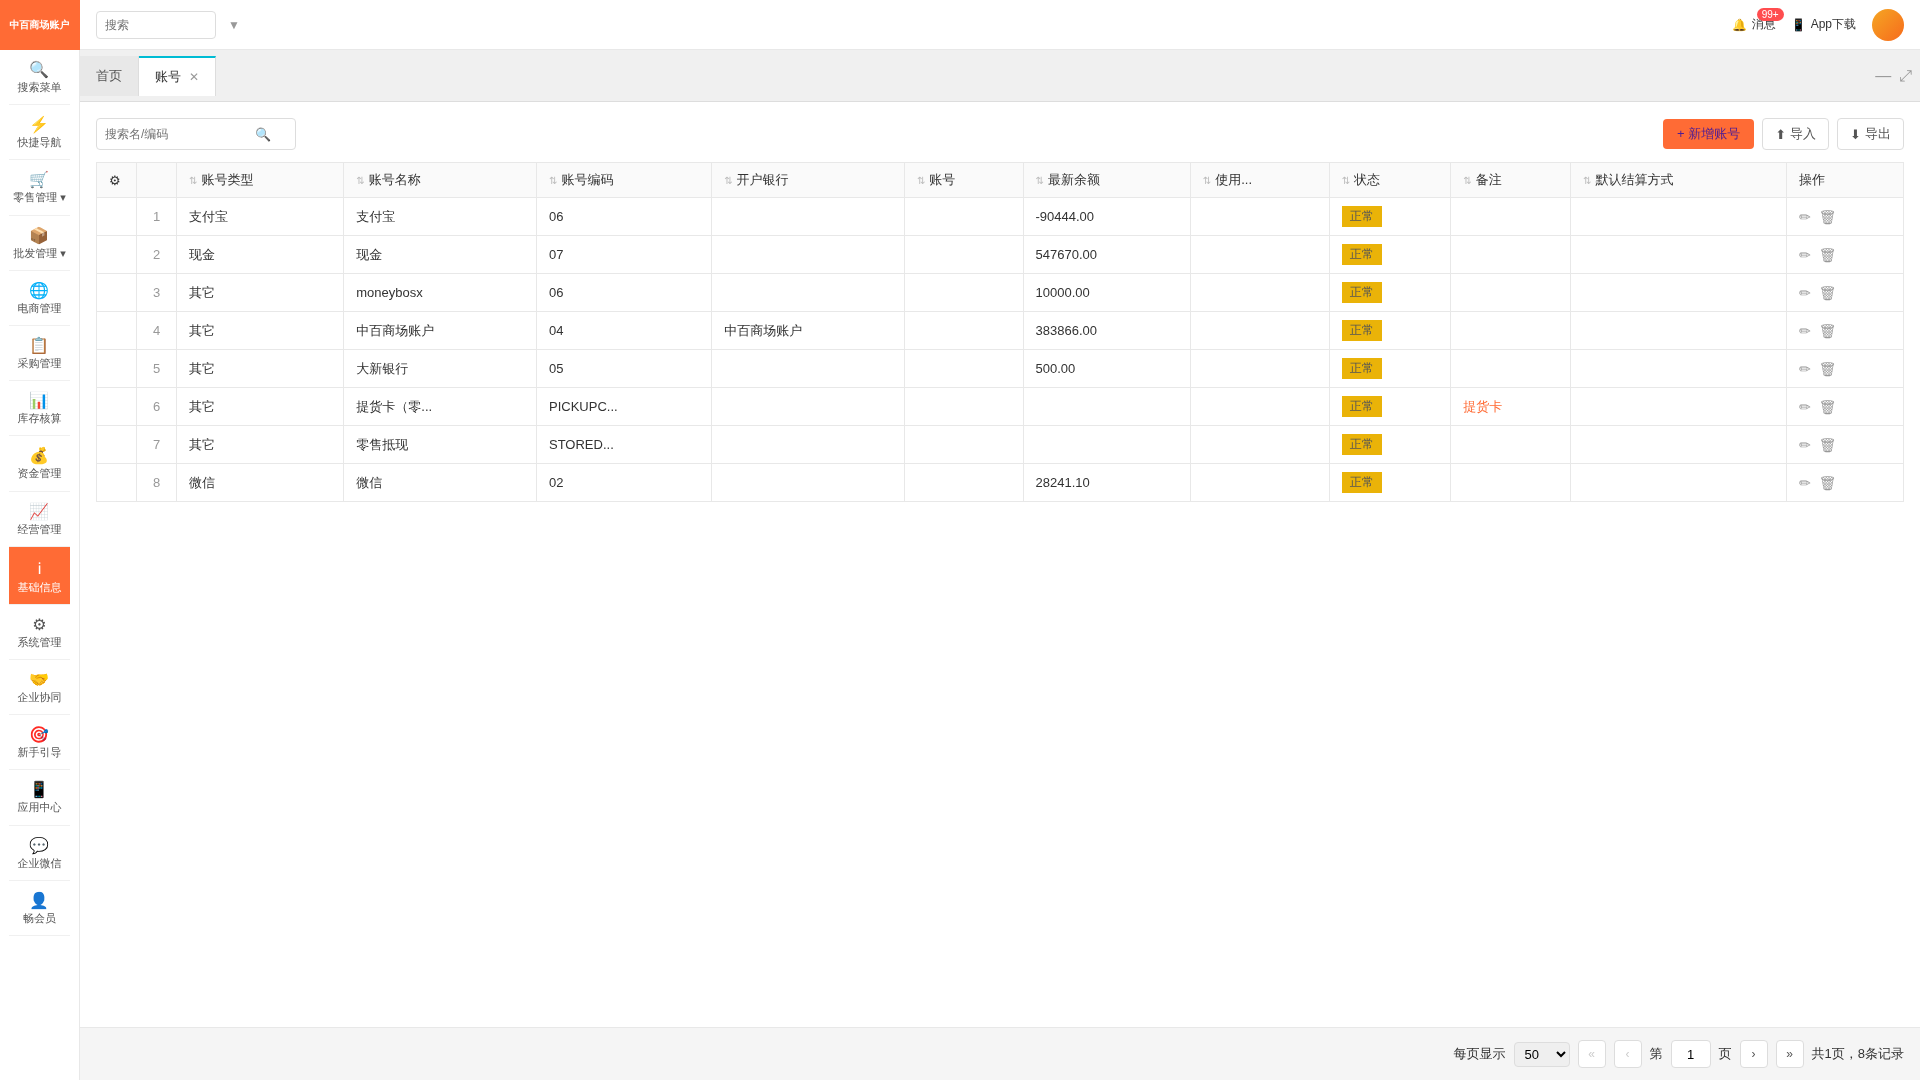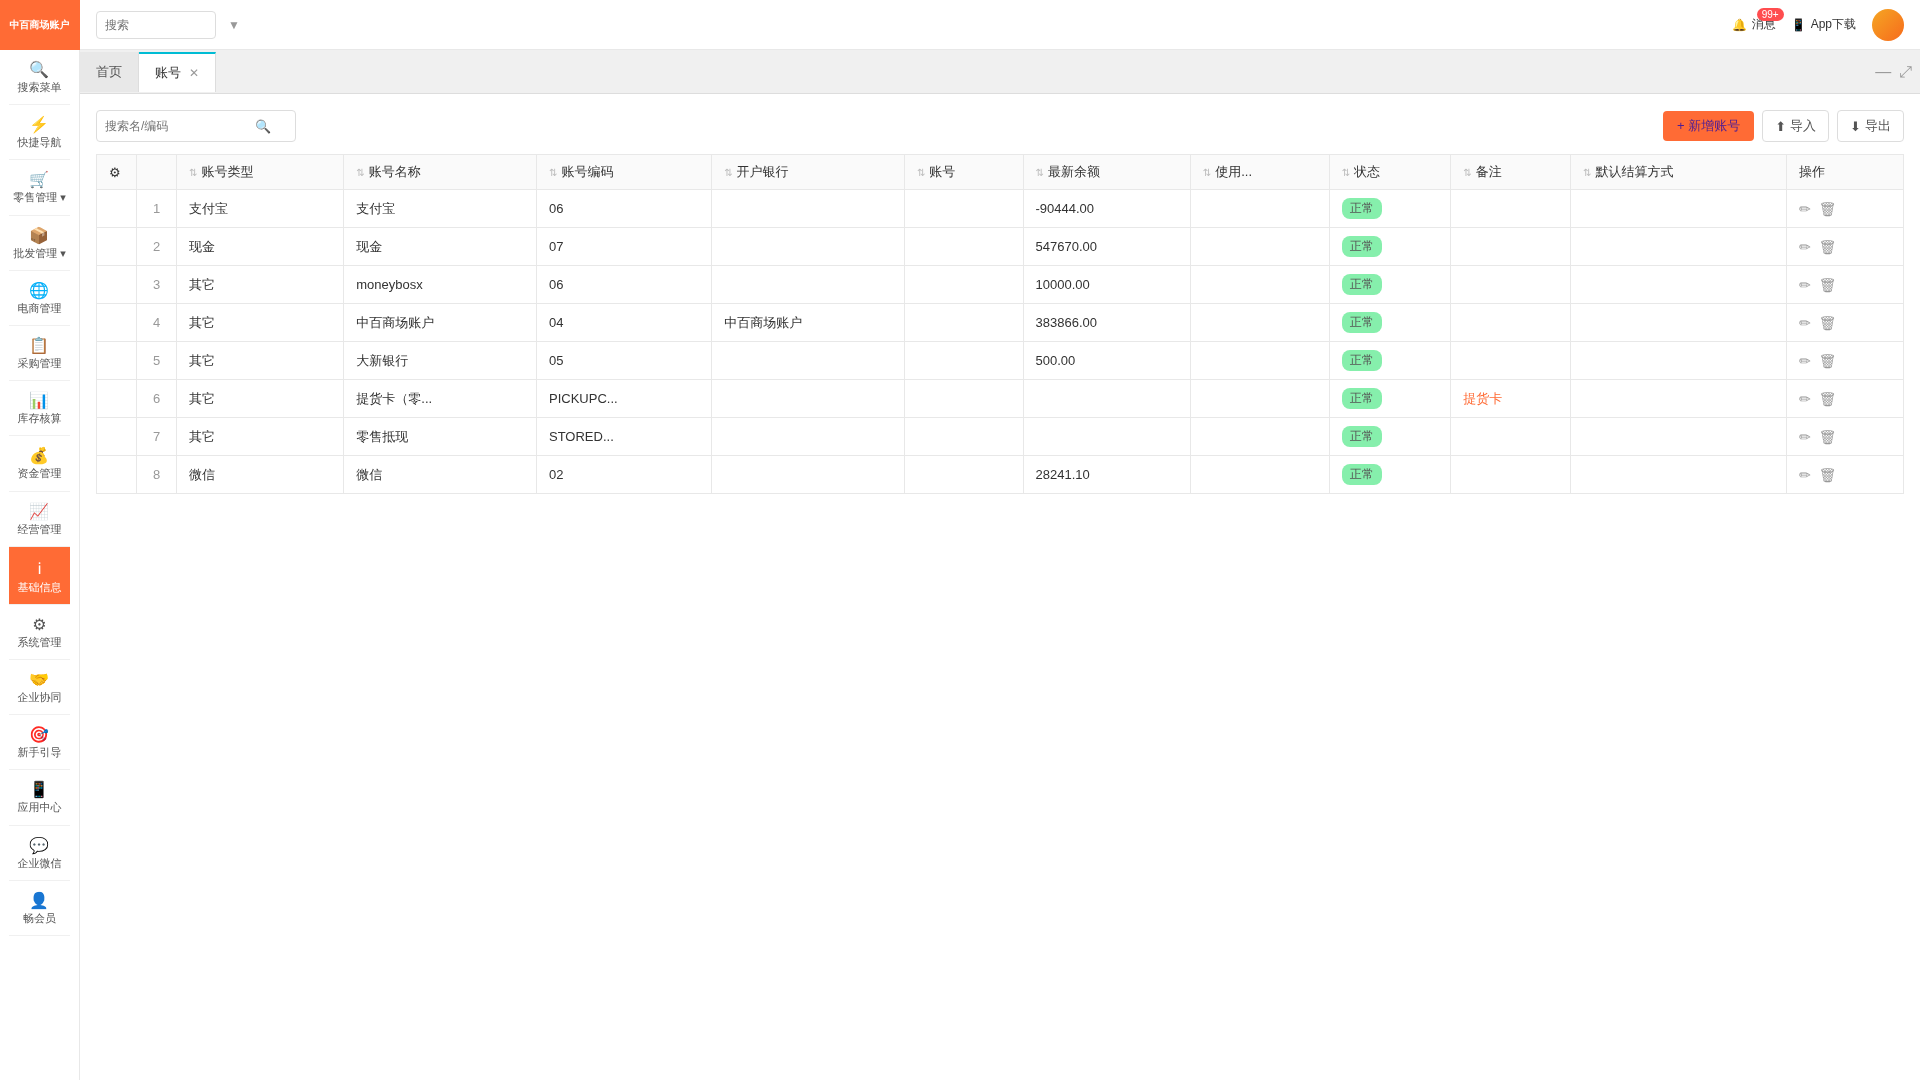--- a/index.html
+++ b/index.html
@@ -89,21 +89,21 @@
     .user-avatar {
       width: 32px;
       height: 32px;
       border-radius: 50%;
       background: #ccc;
       overflow: hidden;
     }
 
     
     .tab-bar {
-      height: 44px;
+      height: 52px;
       background: #f0f0f0;
       display: flex;
       align-items: center;
       padding: 12px 0;
       border-bottom: 1px solid #ddd;
     }
     .tab-item {
       height: 40px;
       padding: 0 16px;
       display: flex;
@@ -200,23 +200,23 @@
     }
     .data-table th .sort-arrows { color: #bbb; font-size: 10px; margin-right: 4px; }
     .data-table td {
       border: 1px solid #e8e8e8;
       padding: 8px 12px;
       color: #333;
       white-space: nowrap;
     }
     .data-table .row-num { color: #999; text-align: center; }
     .status-badge {
-      background: #86efac;
+      background: #eab308;
       color: #555;
-      border-radius: 8px;
+      border-radius: 0;
       padding: 2px 8px;
       font-size: 12px;
       display: inline-block;
       font-family: Liberation Mono, monospace;
     }
     .action-icons { display: flex; gap: 8px; }
     .action-icon { color: #999; cursor: pointer; font-size: 14px; }
     .settings-col { text-align: center; }
 
     
@@ -584,14 +584,30 @@
         <span class="action-icon">✏</span>
         <span class="action-icon">🗑</span>
       </div>
     </td>
   </tr>
             </tbody>
         </table>
       </div>
     </div>
 
+    <div class="pagination">
+      <span>每页显示</span>
+      <select class="page-size-select">
+        <option>50</option>
+        <option>100</option>
+        <option>200</option>
+      </select>
+      <button class="page-btn disabled">«</button>
+      <button class="page-btn disabled">‹</button>
+      <span>第</span>
+      <input class="page-input" type="text" value="1" style="">
+      <span>页</span>
+      <button class="page-btn">›</button>
+      <button class="page-btn">»</button>
+      <span>共1页，8条记录</span>
+    </div>
   </div>
 </div>
 
 </body></html>

